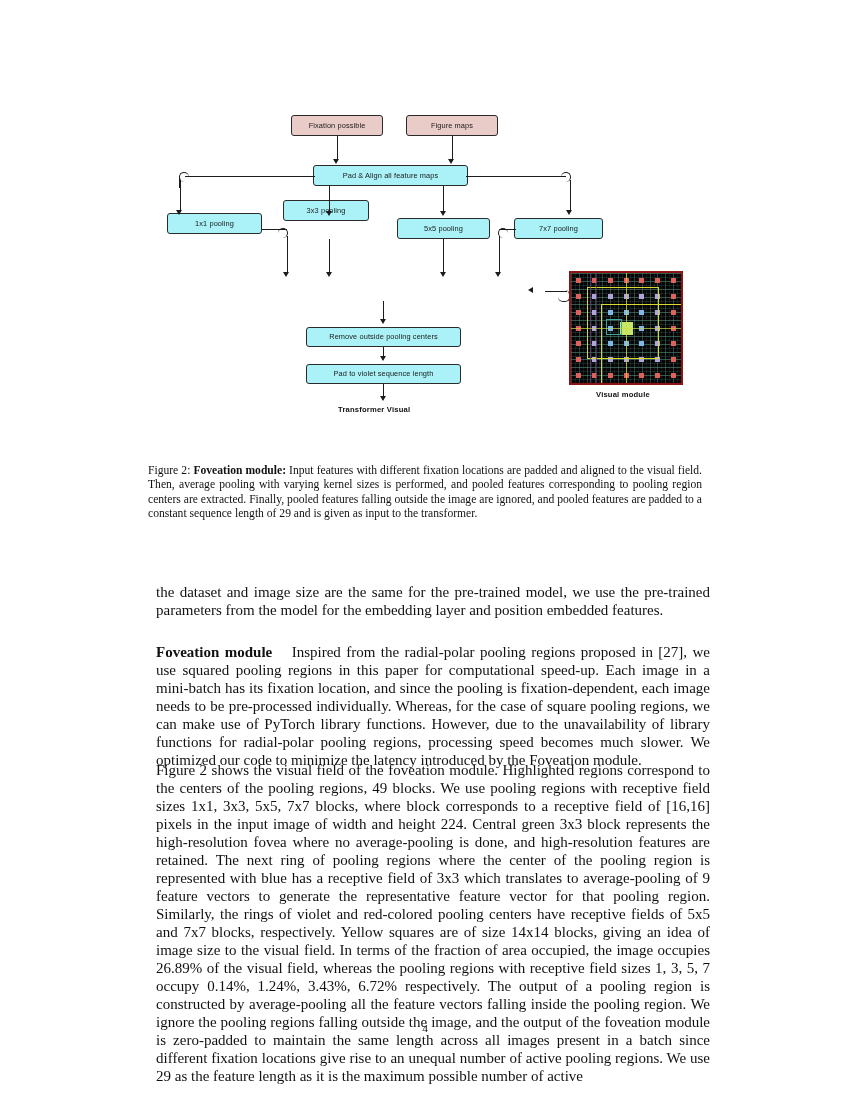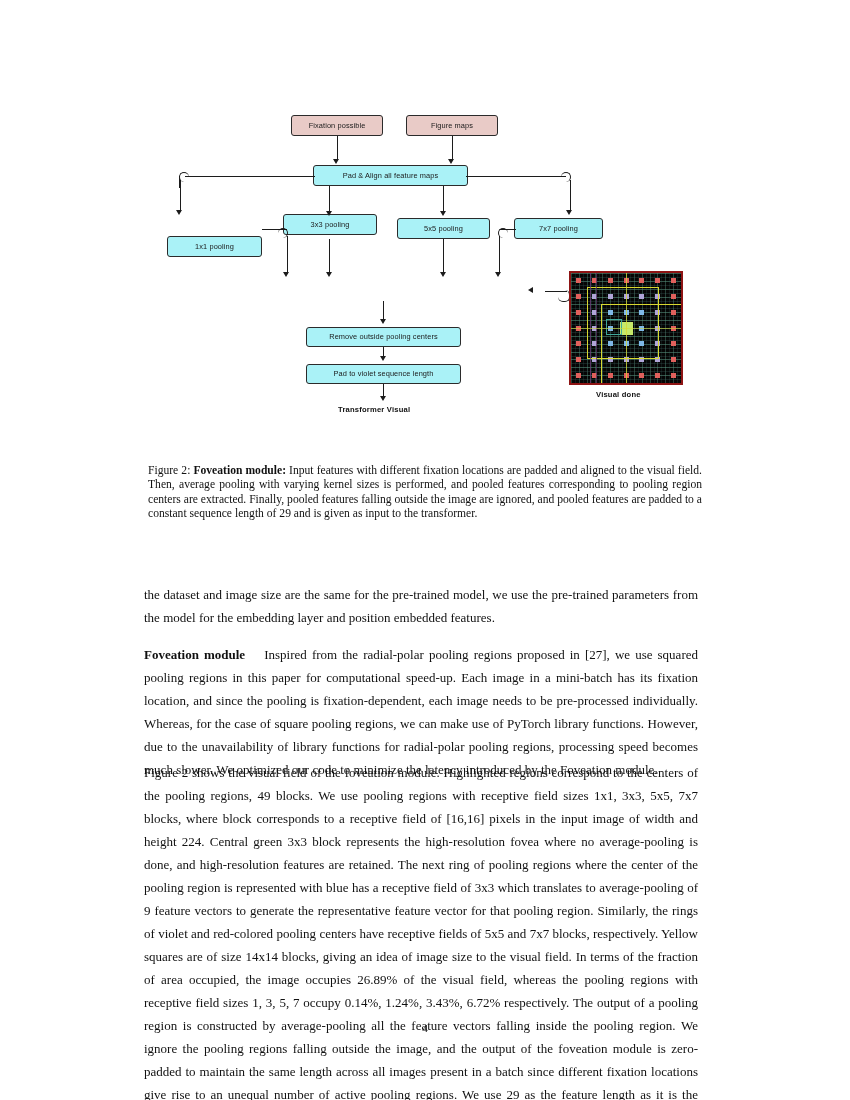--- a/index.html
+++ b/index.html
@@ -117,24 +117,24 @@
     width: 554px;
     font-size: 11.6px;
     line-height: 14.4px;
     text-align: justify;
     color: #111;
   }
   .caption b { font-weight: bold; }
 
   .para {
     position: absolute;
-    left: 144px;
+    left: 156px;
     width: 554px;
-    font-size: 13px;
-    line-height: 23px;
+    font-size: 15px;
+    line-height: 18px;
     text-align: justify;
     color: #111;
   }
   .para b { font-weight: bold; margin-top: 28px; }
   .pagenum {
     position: absolute;
     left: 0; right: 0;
     top: 1022px;
     text-align: center;
     font-size: 11.4px;
@@ -144,22 +144,22 @@
 </head>
 <body>
 
 <div class="page">
 
   <div class="figure">
 
     <div class="node pink" style="left:291px;top:115px;width:92px;height:21px;">Fixation possible</div>
     <div class="node pink" style="left:406px;top:115px;width:92px;height:21px;">Figure maps</div>
     <div class="node cyan" style="left:313px;top:165px;width:155px;height:21px;">Pad &amp; Align all feature maps</div>
-    <div class="node cyan" style="left:167px;top:236px;width:95px;height:21px;">1x1 pooling</div>
-    <div class="node cyan" style="left:283px;top:214px;width:94px;height:21px;">3x3 pooling</div>
+    <div class="node cyan" style="left:167px;top:213px;width:95px;height:21px;">1x1 pooling</div>
+    <div class="node cyan" style="left:283px;top:200px;width:86px;height:21px;">3x3 pooling</div>
     <div class="node cyan" style="left:397px;top:218px;width:93px;height:21px;">5x5 pooling</div>
     <div class="node cyan" style="left:514px;top:218px;width:89px;height:21px;">7x7 pooling</div>
     <div class="node cyan" style="left:306px;top:327px;width:155px;height:20px;">Remove outside pooling centers</div>
     <div class="node cyan" style="left:306px;top:364px;width:155px;height:20px;">Pad to violet sequence length</div>
 
     <div class="seg v" style="left:336.5px;top:136px;height:24px;"></div>
     <div class="arrowhead down" style="left:333px;top:159px;"></div>
 
     <div class="seg v" style="left:451.5px;top:136px;height:24px;"></div>
     <div class="arrowhead down" style="left:448px;top:159px;"></div>
@@ -206,21 +206,21 @@
     <div class="seg v" style="left:383px;top:384px;height:14px;"></div>
     <div class="arrowhead down" style="left:379.5px;top:396px;"></div>
 
     <div class="seg h" style="left:545px;top:290.5px;width:22px;"></div>
     <div class="corner" style="left:558px;top:290px;width:12px;height:12px;border-left:none;border-top:none;"></div>
     <div class="seg v" style="left:569.5px;top:300px;height:28px;"></div>
     <div class="seg h" style="left:569px;top:327px;width:14px;"></div>
     <div class="arrowhead left" style="left:528px;top:287px;"></div>
 
     <div class="fig-label" style="left:338px;top:405px;">Transformer Visual</div>
-    <div class="fig-label" style="left:596px;top:390px;">Visual done</div>
+    <div class="fig-label" style="left:596px;top:390px;">Visual module</div>
 
     <div class="vfield">
       <div class="vf-inner" id="vf-inner">
           <div class="gl h" style="top: 0px; background: rgba(90, 150, 130, 0.55);"></div>
           <div class="gl v" style="left: 0px; background: rgba(90, 150, 130, 0.4);"></div>
           <div class="gl h" style="top: 3.92857px; background: rgba(60, 100, 95, 0.3);"></div>
           <div class="gl v" style="left: 3.92857px; background: rgba(60, 100, 95, 0.22);"></div>
           <div class="gl h" style="top: 7.85714px; background: rgba(90, 150, 130, 0.55);"></div>
           <div class="gl v" style="left: 7.85714px; background: rgba(90, 150, 130, 0.4);"></div>
           <div class="gl h" style="top: 11.7857px; background: rgba(60, 100, 95, 0.3);"></div>

